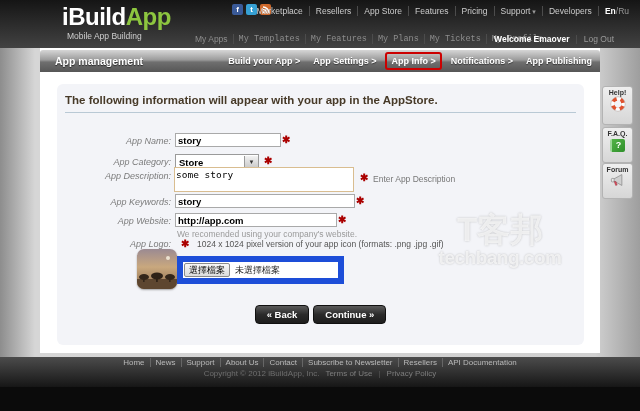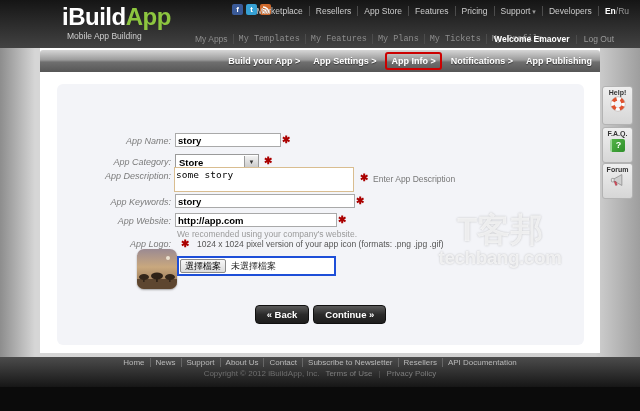--- a/index.html
+++ b/index.html
@@ -55,21 +55,21 @@
            font-size:6px;color:#333;}
   .ftext{position:absolute;left:117px;top:83px;width:176px;height:21px;border:1px solid #d9bd90;
          background:#fff;font-family:"DejaVu Sans Mono",monospace;font-size:9.5px;padding:1px 1px;
          resize:none;overflow:hidden;color:#000;}
   .req{position:absolute;color:#aa0000;font-size:10px;font-weight:bold;line-height:10px;}
   .hint{position:absolute;font-size:8.5px;color:#777;}
   .hint.gray{color:#9a9a9a;}
   .hint.dark{color:#555;}
   .logoimg{position:absolute;left:80px;top:165px;width:40px;height:40px;border-radius:7px;overflow:hidden;
            box-shadow:0 1px 2px rgba(0,0,0,.35);}
-  .filebox{position:absolute;left:120px;top:172px;width:155px;height:16px;border:2px solid #1d4ed8;
+  .filebox{position:absolute;left:120px;top:172px;width:155px;height:16px;border:6px solid #1d4ed8;
            background:#fff;display:flex;align-items:center;}
   .filebtn{margin:1px;border:1px solid #8a8a8a;border-radius:2px;background:linear-gradient(#f7f7f7,#dcdcdc);
            font-size:9px;padding:0 4px;height:12px;line-height:12px;cursor:pointer;white-space:nowrap;}
   .filetext{font-size:9px;color:#222;padding-left:4px;white-space:nowrap;}
   .btnrow{position:absolute;left:0;top:221px;width:527px;display:flex;justify-content:center;gap:4px;}
   .btn{background:linear-gradient(#5a5a5a,#2b2b2b 50%,#1d1d1d);border:1px solid #101010;border-radius:4px;
        color:#fff;font-size:9.5px;font-weight:bold;padding:3px 11px;cursor:pointer;
        font-family:"Liberation Sans",sans-serif;}
   
   .sidetab{position:absolute;left:602px;width:29px;background:linear-gradient(#efefef,#d6d6d6);
@@ -138,30 +138,32 @@
     <span class="welcome">Welcome Emaover</span>
     <span class="usep">|</span>
     <span class="logout">Log Out</span>
   </div>
 </div>
 
 <div class="main">
   <div class="page">
 
     <div class="graybar">
+      <span class="bar-title">App management</span>
       <div class="barnav">
         <span class="bitem">Build your App &gt;</span>
         <span class="bitem">App Settings &gt;</span>
         <span class="bitem active">App Info &gt;</span>
         <span class="bitem">Notifications &gt;</span>
         <span class="bitem">App Publishing</span>
       </div>
     </div>
 
     <div class="card">
+      <div class="card-heading">The following information will appear with your app in the AppStore.</div>
 
       <label class="flabel" style="top:52px;">App Name:</label>
       <input class="tinput" style="left: 118px; top: 49px; width: 100px;" value="story">
       <span class="req" style="left:225px;top:51px;">✱</span>
 
       <label class="flabel" style="top:73px;">App Category:</label>
       <div class="fselect">
         <span class="val">Store</span>
         <span class="arrowbox">▼</span>
       </div>

